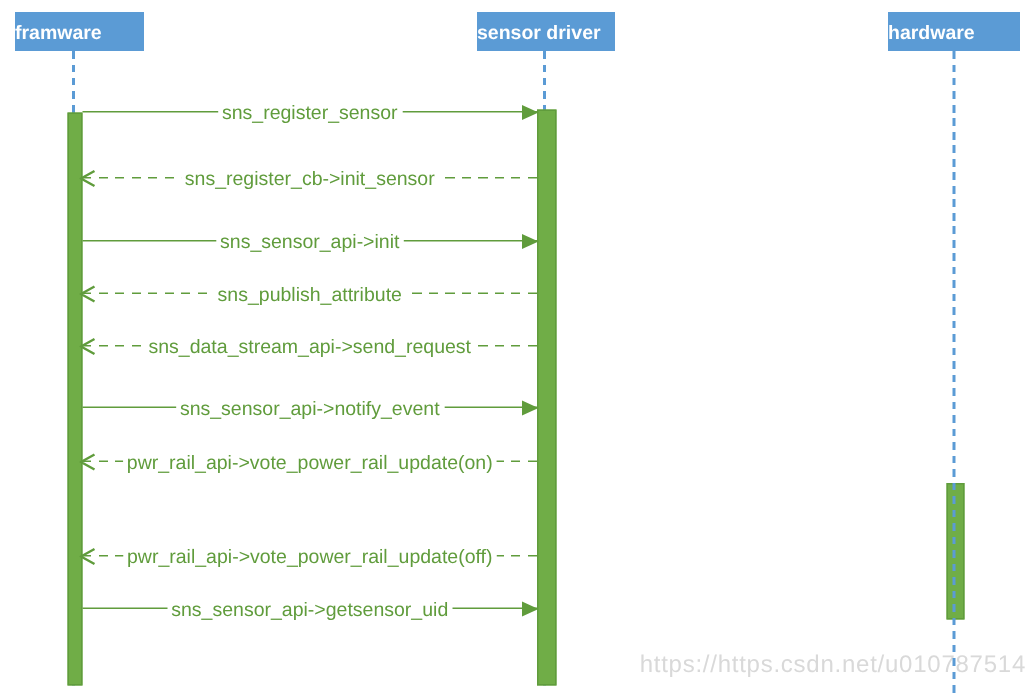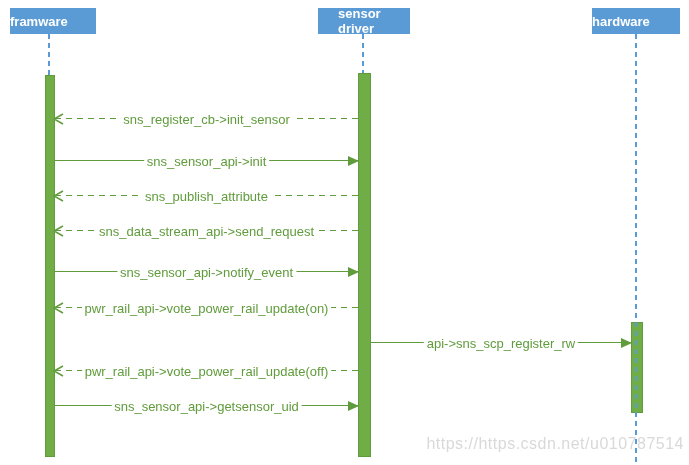--- a/index.html
+++ b/index.html
@@ -11,21 +11,21 @@
   *{margin:0;padding:0;box-sizing:border-box;}
   html,body{width:689px;height:465px;background:#ffffff;overflow:hidden;
     font-family:"Liberation Sans", sans-serif;}
   .stage{position:relative;width:689px;height:465px;background:#fff;}
 
   
   .actor{position:absolute;top:8px;height:26px;background:var(--blue);
     color:#fff;font-weight:bold;font-size:13px;display:flex;
     align-items:center;justify-content:flex-start;}
   .actor-framware{left:10px;width:86px;}
-  .actor-sensor{left:318px;width:92px;padding-left:20px;}
+  .actor-sensor{left:318px;width:92px;}
   .actor-hardware{left:592px;width:88px;}
 
   
   .lifeline{position:absolute;width:2px;
     background:repeating-linear-gradient(to bottom,var(--blue) 0 5px,transparent 5px 9px);}
   .lifeline-framware{left:48px;top:34px;height:423px;}
   .lifeline-sensor{left:362px;top:34px;height:423px;}
   .lifeline-hardware{left:635px;top:34px;height:431px;}
 
   
@@ -77,20 +77,25 @@
   <div class="watermark">https://https.csdn.net/u010787514</div>
 
   <div class="lifeline lifeline-framware"></div>
   <div class="lifeline lifeline-sensor"></div>
   <div class="lifeline lifeline-hardware"></div>
 
   <div class="activation act-framware"></div>
   <div class="activation act-sensor"></div>
   <div class="activation act-hardware"></div>
 
+  <div class="msg solid span-fs" style="top:66px">
+    <span class="line"></span>
+    <span class="arrow-right"></span>
+    <span class="label">sns_register_sensor</span>
+  </div>
 
   <div class="msg dashed span-fs" style="top:110px">
     <span class="line"></span>
     <svg class="arrow-left-open" width="12" height="12" viewBox="0 0 12 12">
         <path d="M10,1 L1,6 L10,11"></path>
       </svg>
     <span class="label">sns_register_cb-&gt;init_sensor</span>
   </div>
 
   <div class="msg solid span-fs" style="top:152px">
@@ -122,25 +127,20 @@
   </div>
 
   <div class="msg dashed span-fs" style="top:299px">
     <span class="line"></span>
     <svg class="arrow-left-open" width="12" height="12" viewBox="0 0 12 12">
         <path d="M10,1 L1,6 L10,11"></path>
       </svg>
     <span class="label">pwr_rail_api-&gt;vote_power_rail_update(on)</span>
   </div>
 
-  <div class="msg solid span-sh" style="top:334px">
-    <span class="line"></span>
-    <span class="arrow-right"></span>
-    <span class="label">api-&gt;sns_scp_register_rw</span>
-  </div>
 
   <div class="msg dashed span-fs" style="top:362px">
     <span class="line"></span>
     <svg class="arrow-left-open" width="12" height="12" viewBox="0 0 12 12">
         <path d="M10,1 L1,6 L10,11"></path>
       </svg>
     <span class="label">pwr_rail_api-&gt;vote_power_rail_update(off)</span>
   </div>
 
   <div class="msg solid span-fs" style="top:397px">

